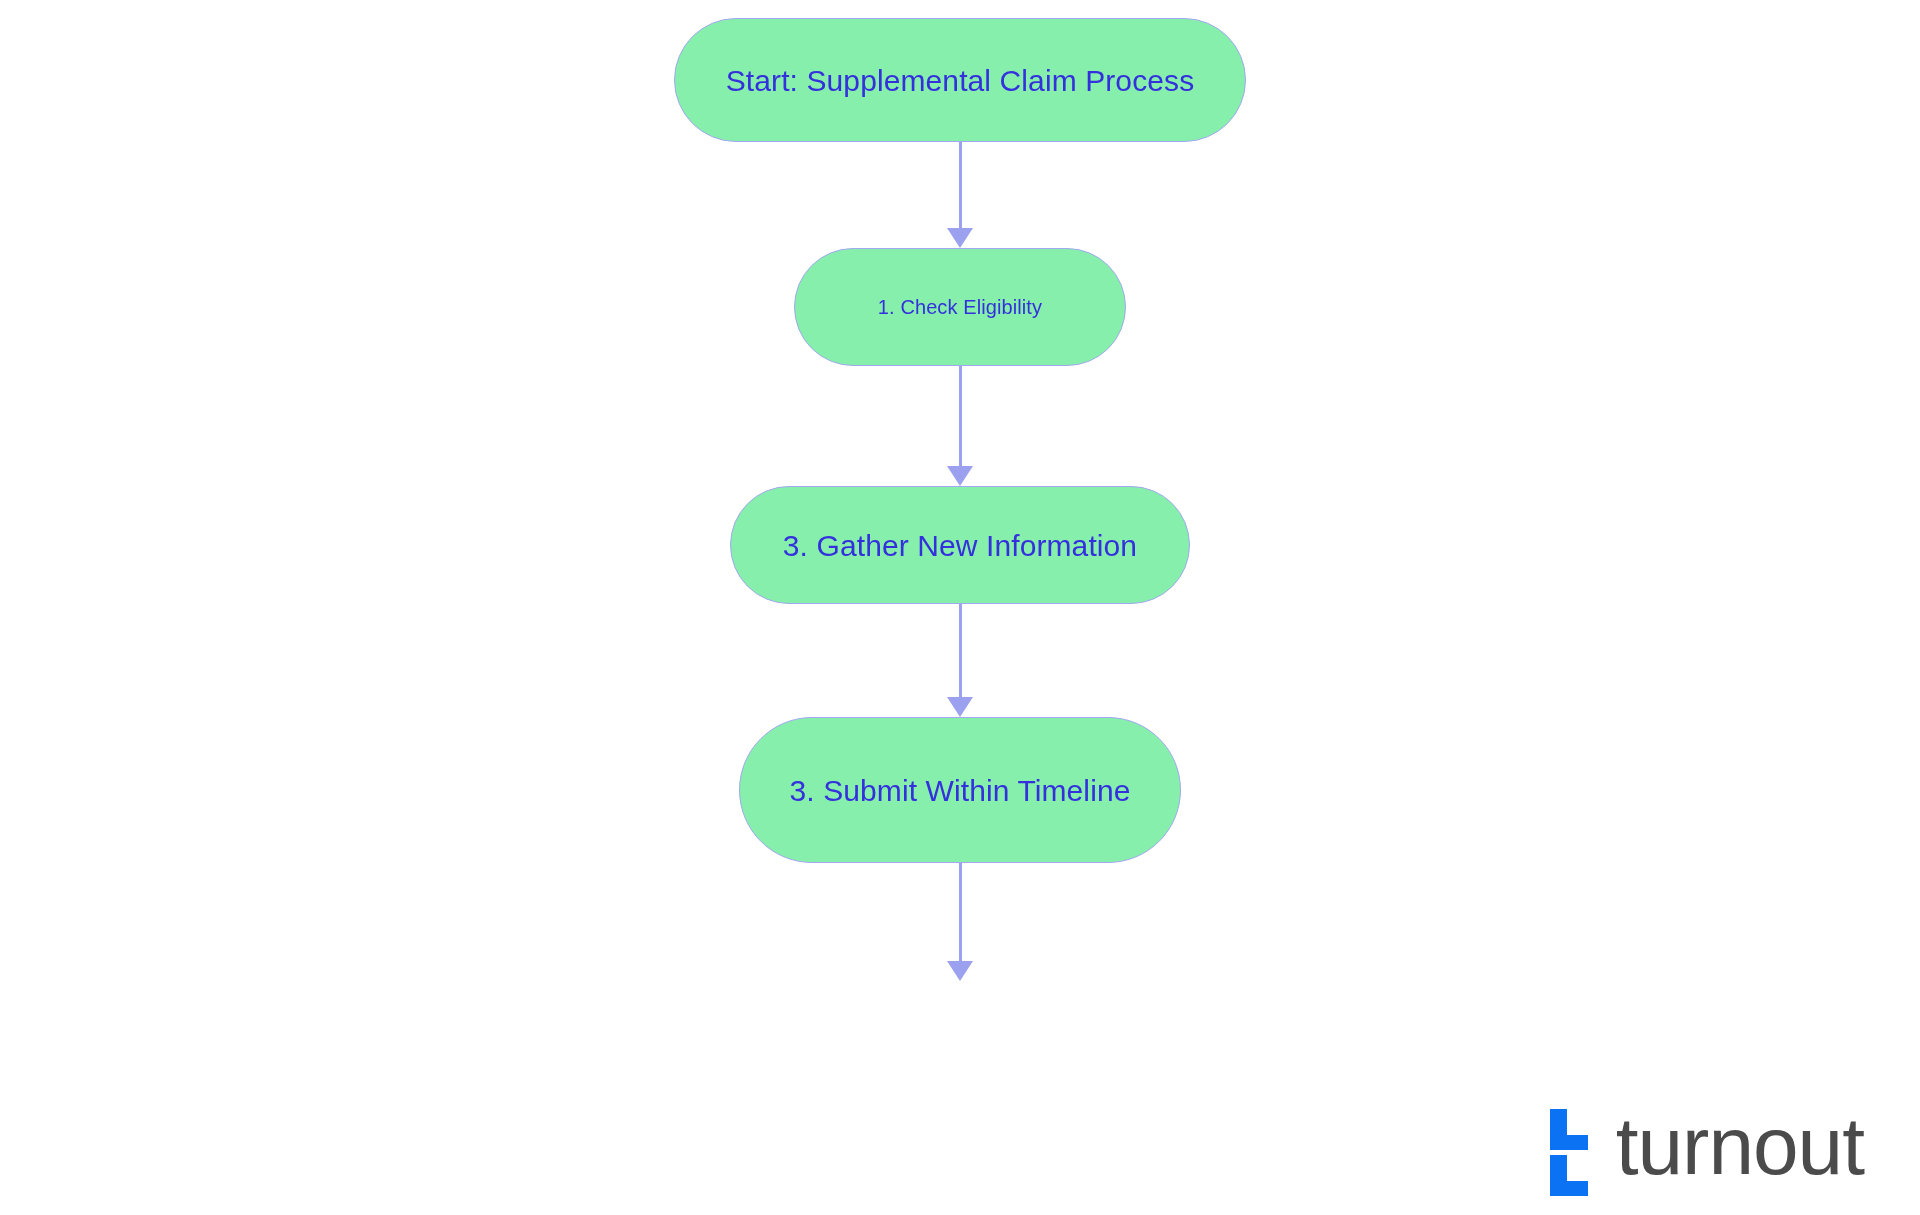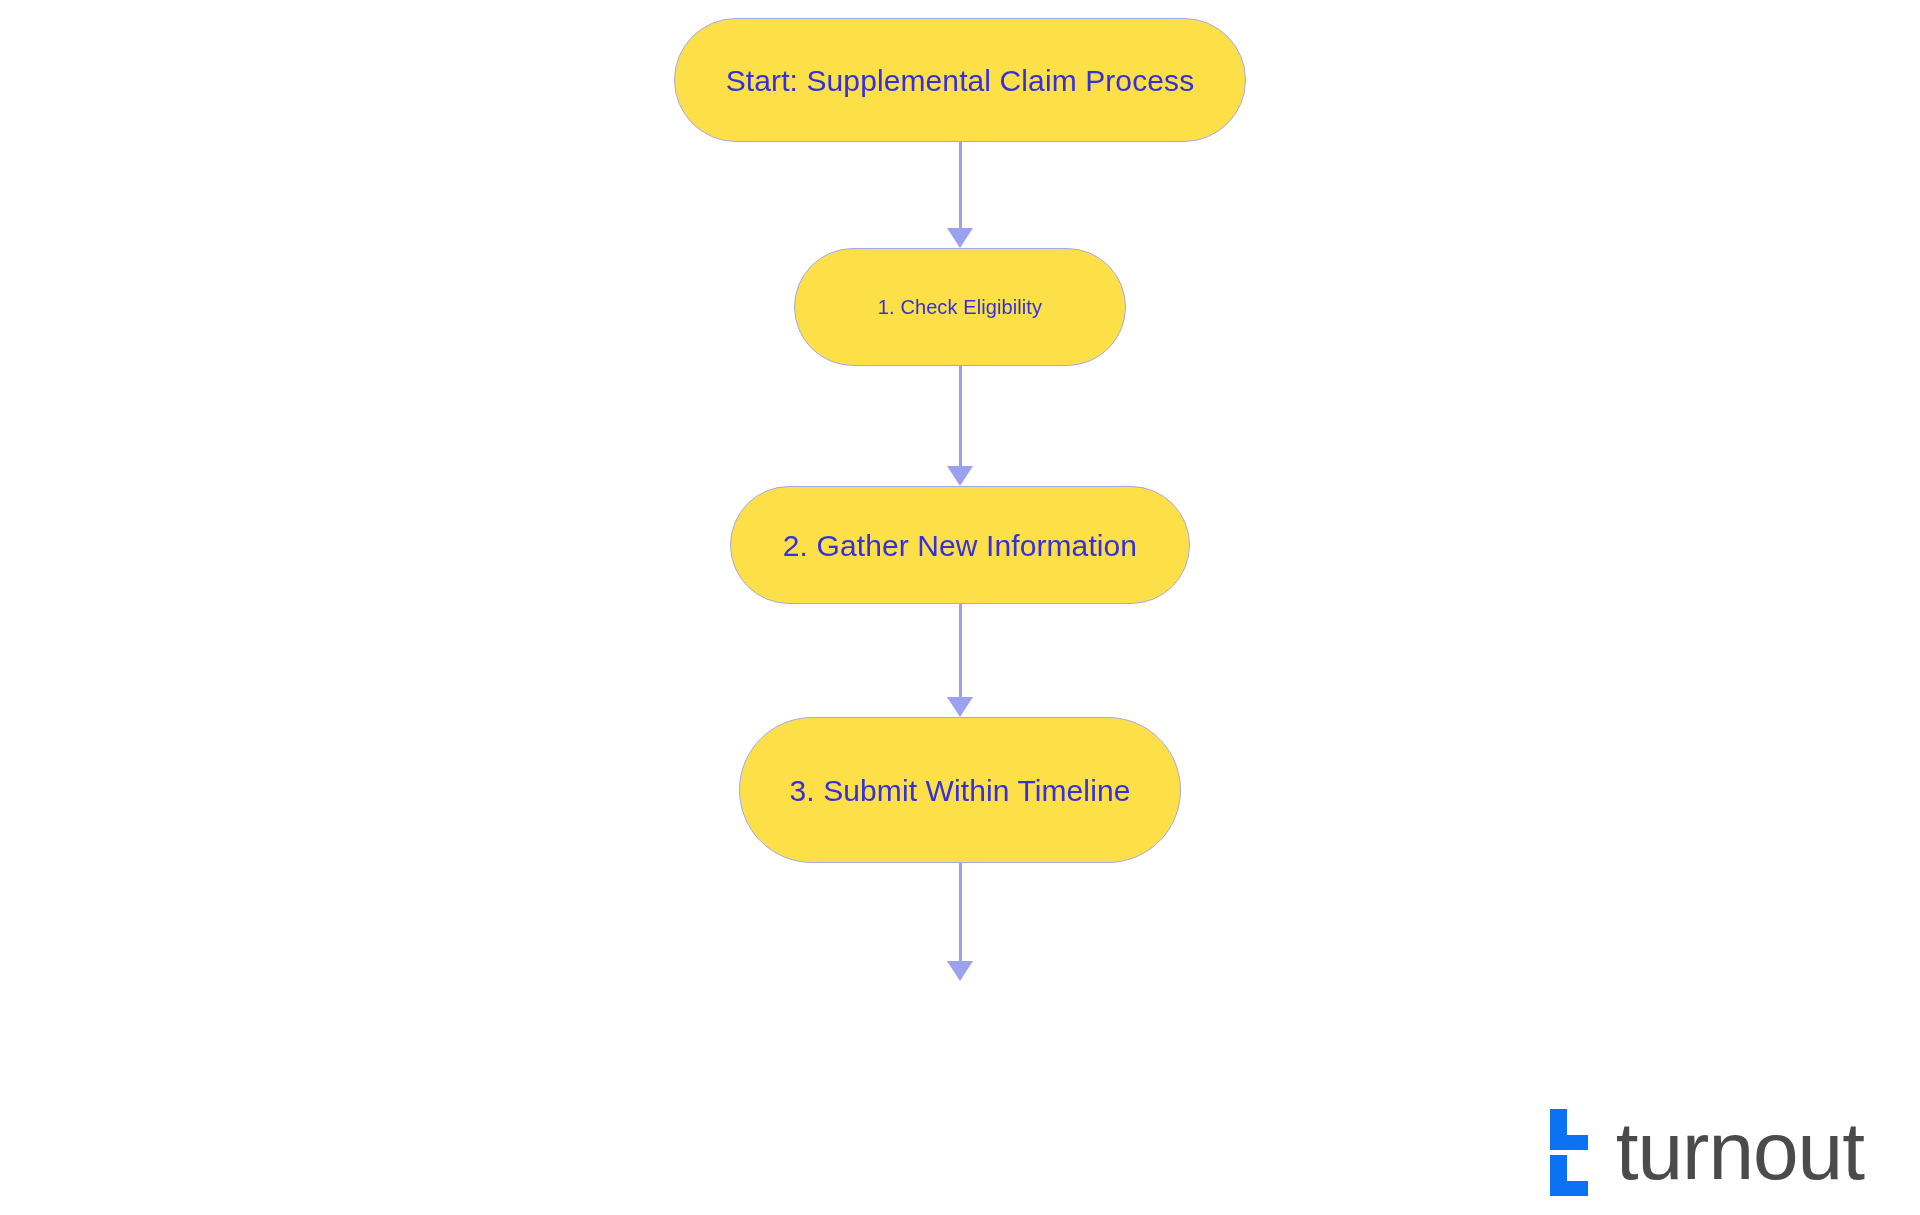--- a/index.html
+++ b/index.html
@@ -29,21 +29,21 @@
     left: 0;
     top: 0;
     width: 1920px;
     display: flex;
     flex-direction: column;
     align-items: center;
   }
 
   .flow-node {
     box-sizing: border-box;
-    background: #fde047;
+    background: #86efac;
     border: 1.6px solid #a3a8f0;
     border-radius: 999px;
     color: #3430dd;
     display: flex;
     align-items: center;
     justify-content: center;
     text-align: center;
     white-space: nowrap;
     letter-spacing: 0.1px;
     line-height: 1.1;
@@ -86,21 +86,21 @@
     border-top: 20px solid #9ba1ef;
     margin-top: -1px;
   }
 
   
   #brand-logo {
     position: absolute;
     right: 56px;
     bottom: 18px;
     display: flex;
-    align-items: center;
+    align-items: flex-start;
     gap: 16px;
   }
   .logo-mark {
     width: 52px;
     height: 92px;
     position: relative;
     flex: 0 0 auto;
   }
   .logo-mark .bar {
     position: absolute;
@@ -141,21 +141,21 @@
     <div class="flow-node node-step-1">
       <span class="node-label">1. Check Eligibility</span>
     </div>
 
     <div class="flow-connector connector-2">
       <div class="connector-line"></div>
       <div class="connector-head"></div>
     </div>
 
     <div class="flow-node node-step-2">
-      <span class="node-label">2. Gather New Information</span>
+      <span class="node-label">3. Gather New Information</span>
     </div>
 
     <div class="flow-connector connector-3">
       <div class="connector-line"></div>
       <div class="connector-head"></div>
     </div>
 
     <div class="flow-node node-step-3">
       <span class="node-label">3. Submit Within Timeline</span>
     </div>

